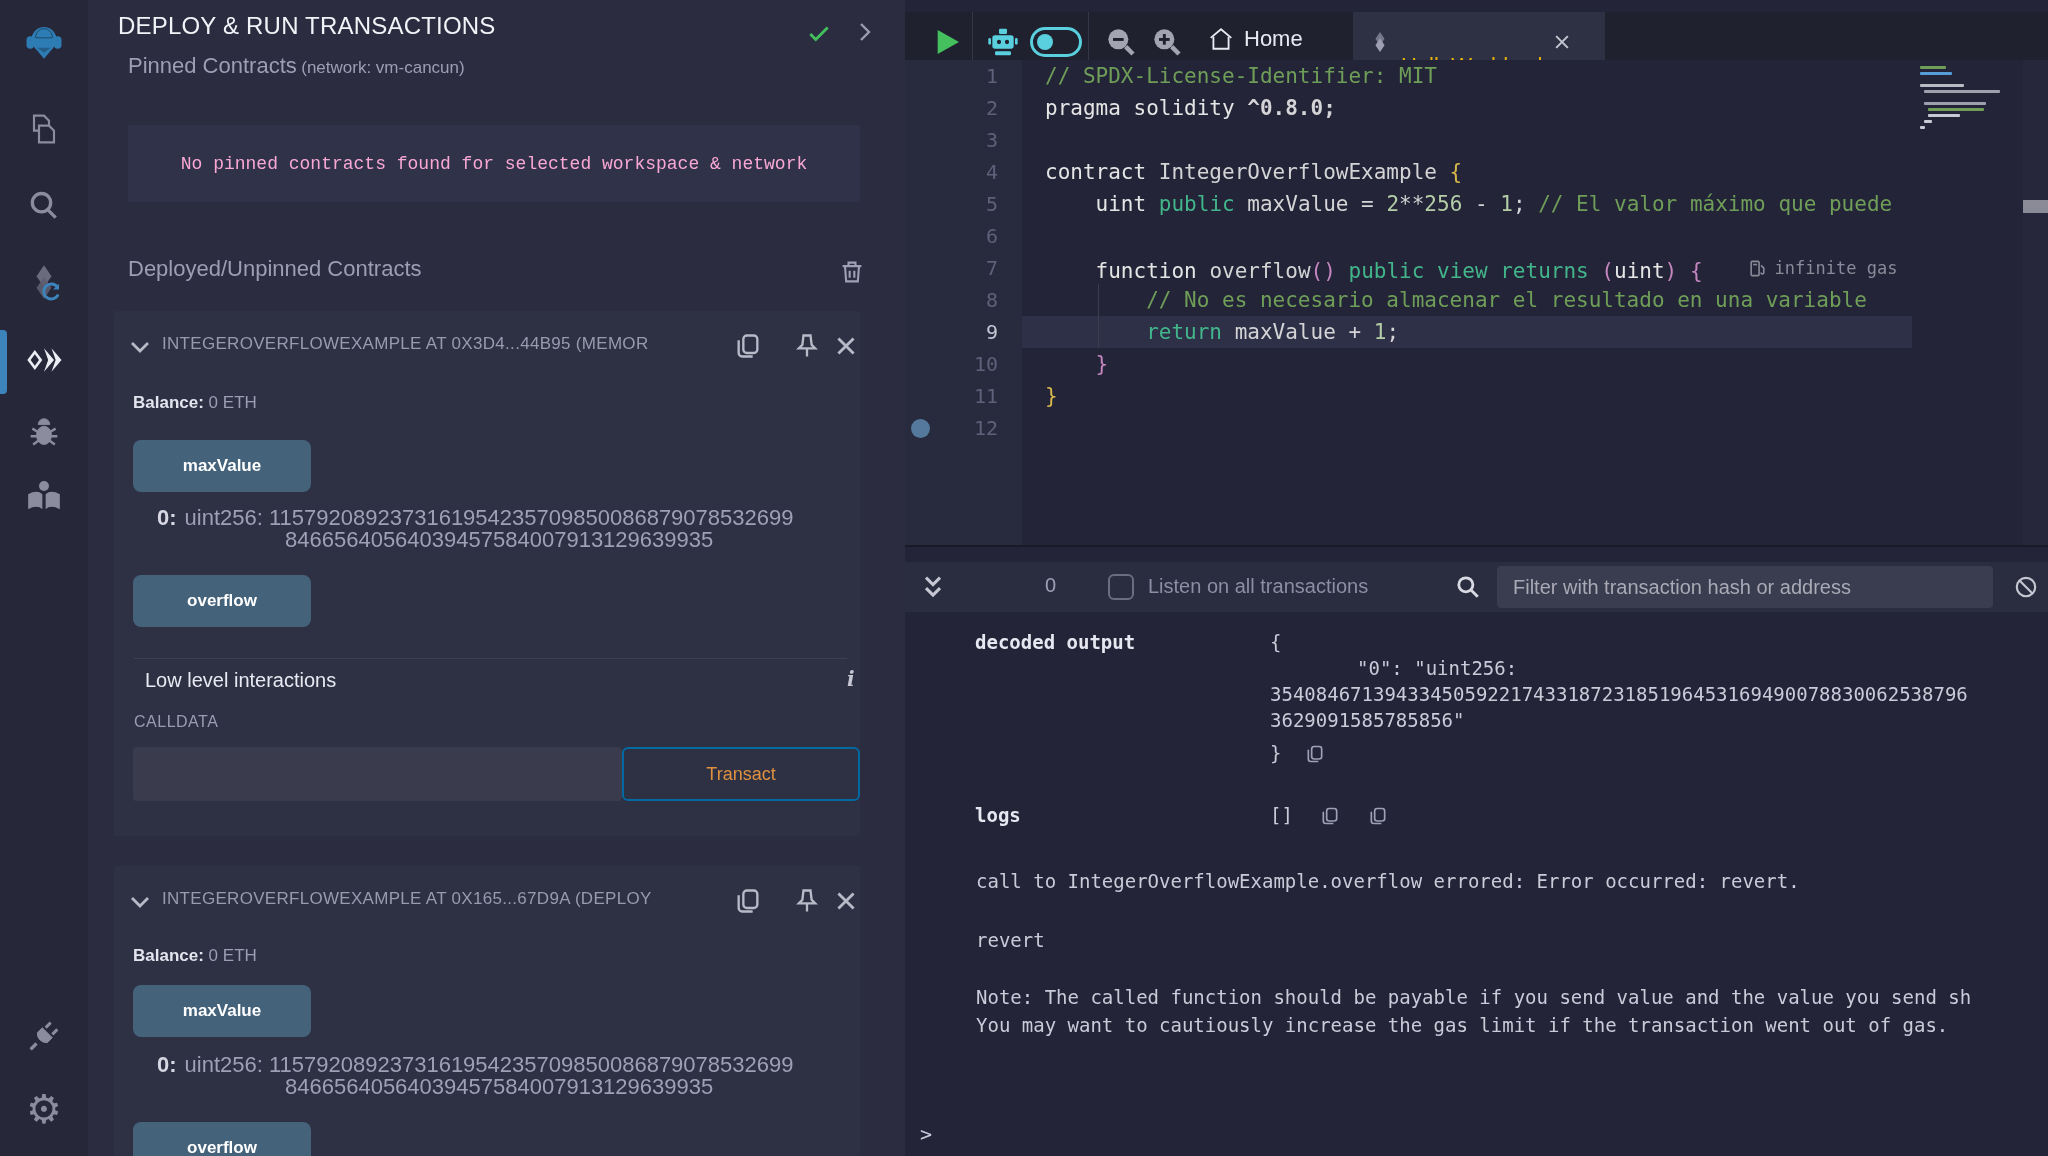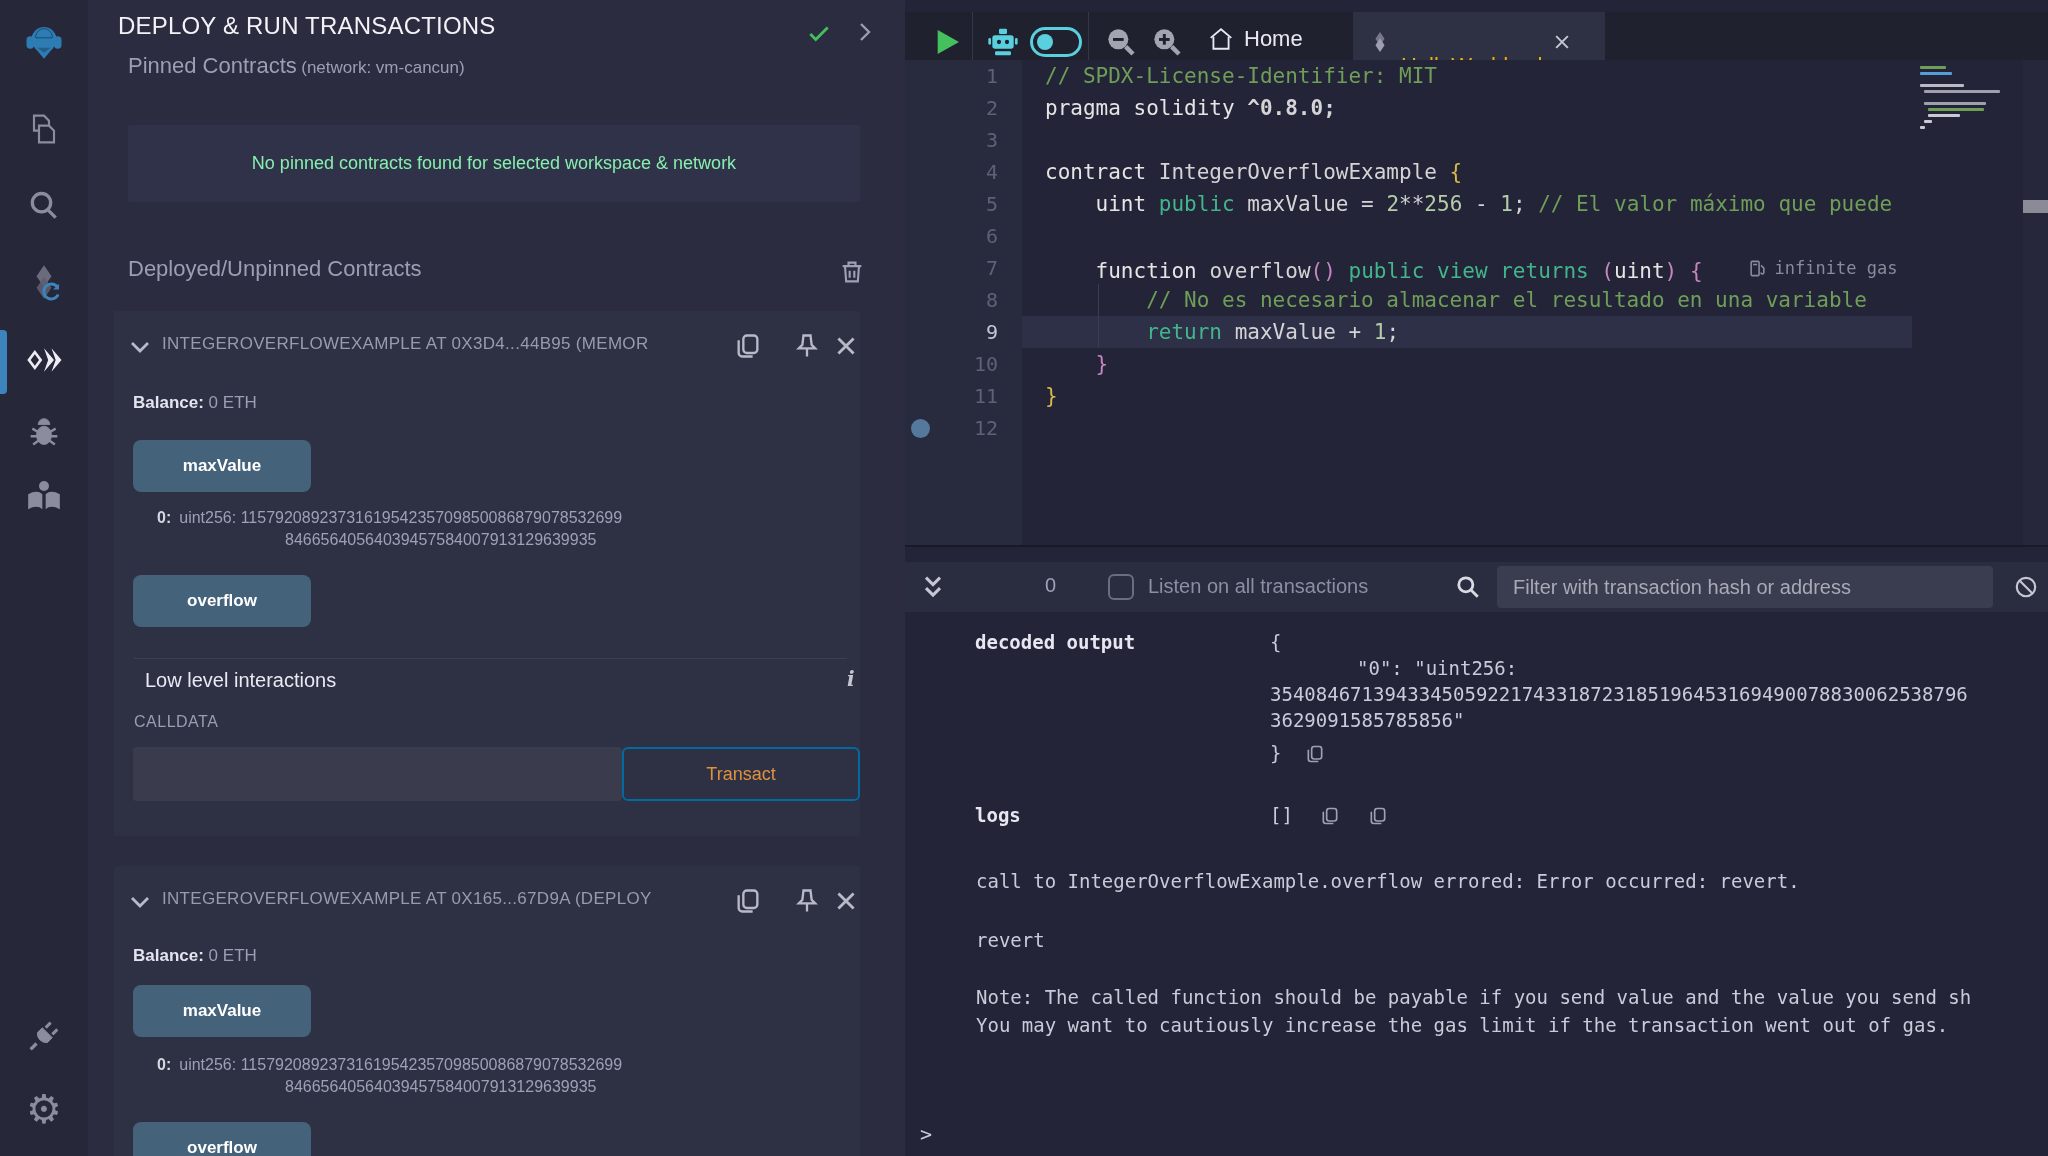--- a/index.html
+++ b/index.html
@@ -15,39 +15,39 @@
   .gear-glyph{font-size:40px;line-height:40px;color:#8b8c9d;}
   
   #panel{position:absolute;left:88px;top:0;width:817px;height:1156px;background:#2b2c40;overflow:hidden;}
   #panel-title{position:absolute;left:30px;top:12px;font-size:24px;font-weight:500;color:#f2f3f7;letter-spacing:.2px;}
   .panel-check{position:absolute;top:20px;width:26px;height:26px;}
   .panel-expand{position:absolute;top:20px;width:24px;height:24px;color:#9b9cb0;}
   #pinned-heading{position:absolute;left:40px;top:53px;color:#9d9eb4;}
   #pinned-heading .big{font-size:22px;}
   #pinned-heading .small{font-size:17px;}
   #pinned-alert{position:absolute;left:40px;top:125px;width:732px;height:77px;background:#30324a;border-radius:2px;
-      display:flex;align-items:center;justify-content:center;font-size:18px;color:#86efac;}
+      display:flex;align-items:center;justify-content:center;font-size:18px;color:#f9a8d4;font-family:Liberation Mono, monospace;}
   #deployed-heading{position:absolute;left:40px;top:256px;font-size:22px;color:#9d9eb4;}
   .trash-btn{position:absolute;left:750px;top:258px;width:28px;height:28px;color:#9fa0b5;cursor:pointer;}
   .contract-card{position:absolute;left:26px;width:746px;background:#2e3044;border-radius:2px;}
   #card-0{top:311px;height:525px;}
   #card-1{top:866px;height:320px;}
   .card-header{position:absolute;top:18px;left:0;right:0;height:34px;}
   .card-chevron{position:absolute;left:14px;top:6px;width:24px;height:24px;color:#b9bac8;cursor:pointer;}
   .card-title{position:absolute;left:48px;top:5px;width:562px;white-space:nowrap;overflow:hidden;
       font-size:17px;letter-spacing:.3px;color:#989aad;}
   .card-copy{position:absolute;left:620px;top:3px;width:28px;height:28px;color:#b9bac8;cursor:pointer;}
   .card-pin{position:absolute;left:679px;top:3px;width:28px;height:28px;color:#b9bac8;cursor:pointer;}
   .card-close{position:absolute;left:719px;top:4px;width:26px;height:26px;color:#b9bac8;cursor:pointer;}
   .balance-row{position:absolute;left:19px;font-size:17px;}
   .balance-row .lbl{font-weight:700;color:#e3e4ee;}
   .balance-row .val{color:#9d9eb4;}
   .fn-btn{position:absolute;left:19px;width:178px;height:52px;background:#45627b;border:none;border-radius:8px;
       color:#fff;font-weight:700;font-size:17px;font-family:"Liberation Sans",sans-serif;cursor:pointer;}
-  .out-val{position:absolute;left:43px;font-size:16px;line-height:22px;color:#9fa0b5;}
+  .out-val{position:absolute;left:43px;font-size:22px;line-height:22px;color:#9fa0b5;}
   .out-val .vi{font-weight:700;color:#d6d7e2;margin-right:8px;}
   .out-val .l2{display:block;margin-left:128px;}
   .card-divider{position:absolute;left:20px;right:13px;top:347px;height:1px;background:#3c3e52;}
   .lowlevel-title{position:absolute;left:20px;top:358px;font-size:20px;color:#e8e9f2;margin-left:11px;}
   .info-icon{position:absolute;left:733px;top:356px;font-family:"DejaVu Serif",serif;font-style:italic;font-weight:700;
       font-size:20px;color:#c5c6d2;}
   .calldata-lbl{position:absolute;left:20px;top:402px;font-size:16px;letter-spacing:.5px;color:#9b9cb1;}
   .calldata-input{position:absolute;left:19px;top:436px;width:489px;height:54px;background:#3a3c4e;border:none;border-radius:4px;
       color:#d0d1dd;font-size:17px;padding:0 12px;box-sizing:border-box;}
   .transact-btn{position:absolute;left:508px;top:436px;width:238px;height:54px;background:transparent;

